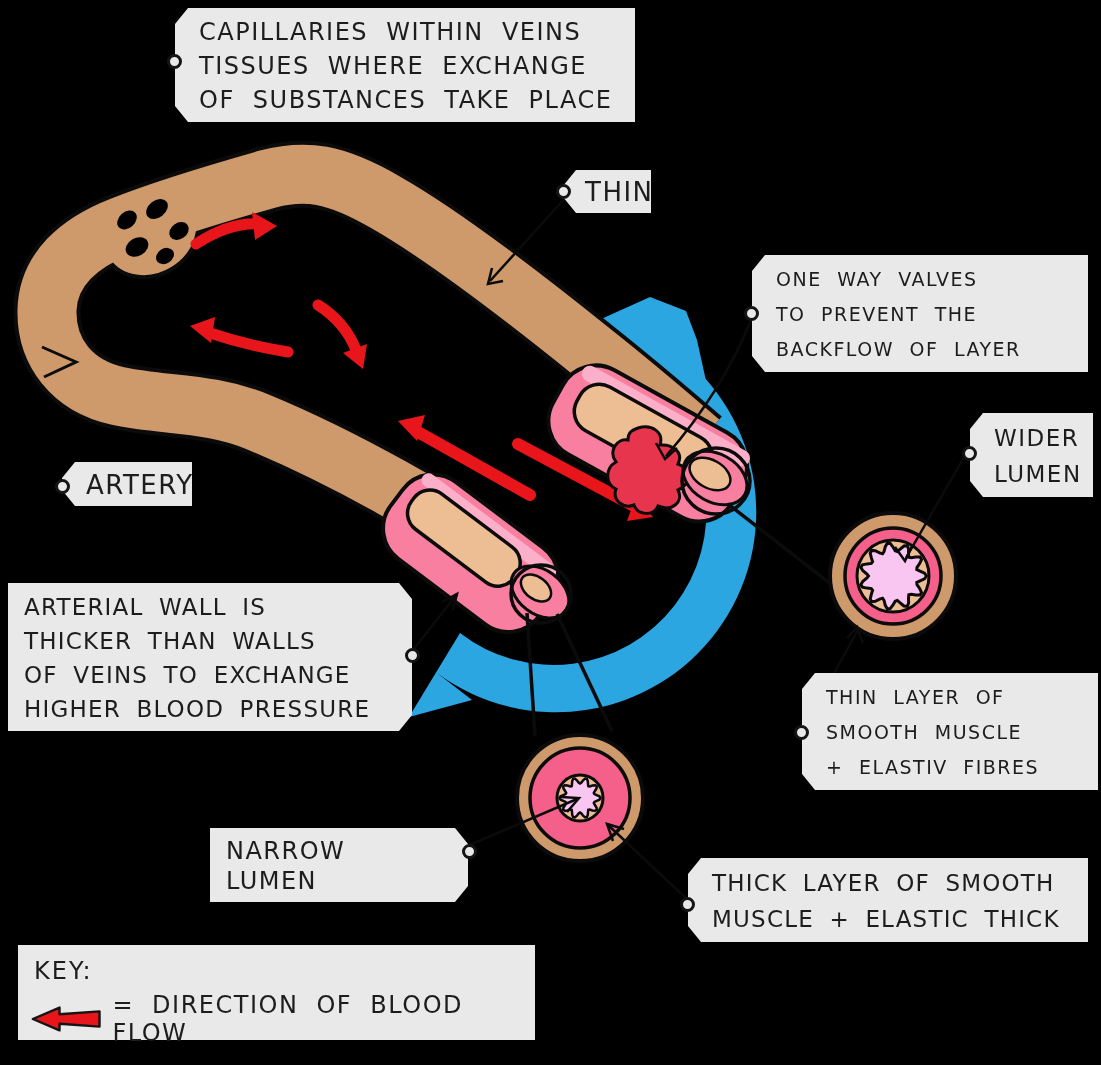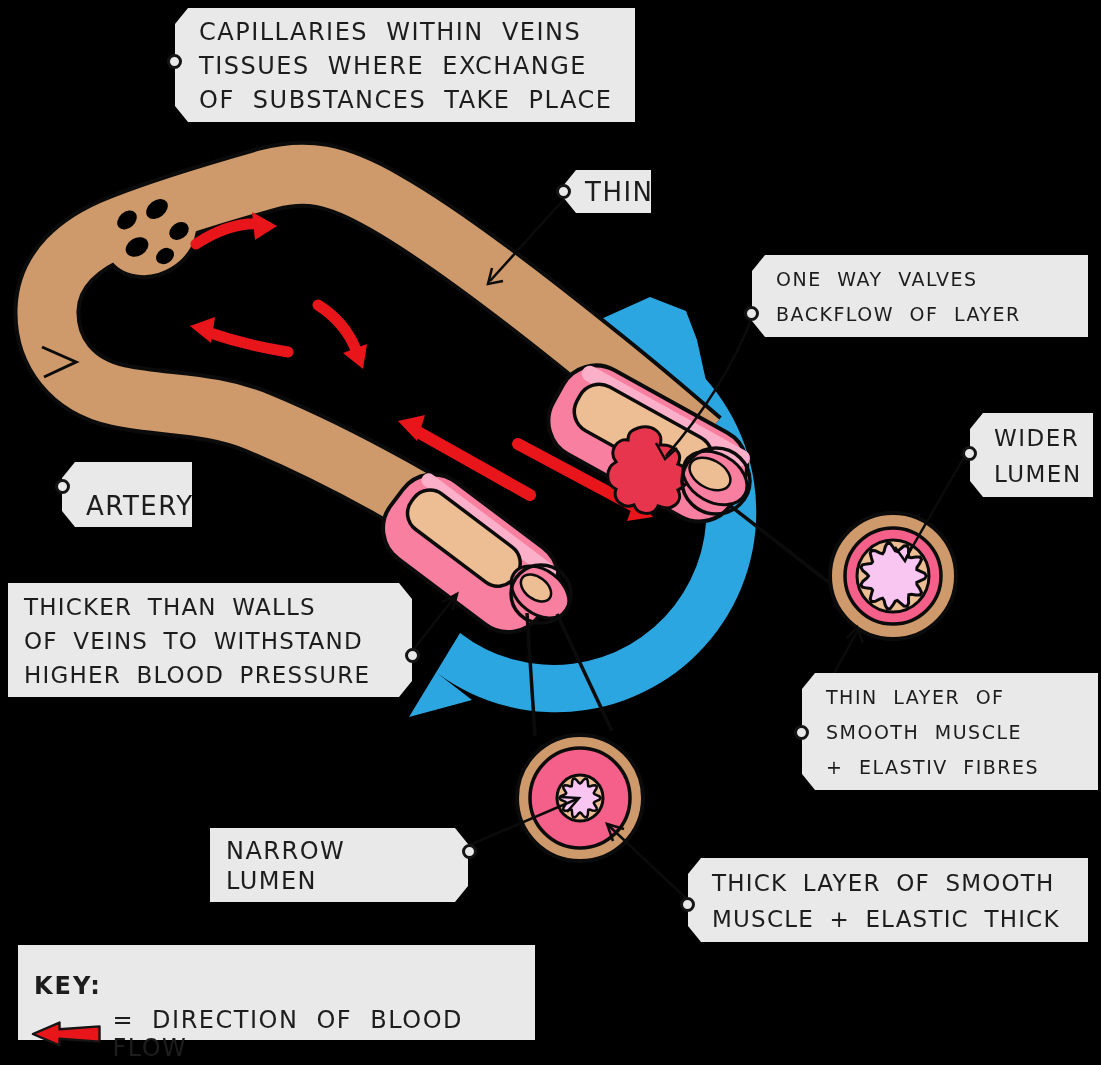--- a/index.html
+++ b/index.html
@@ -24,21 +24,21 @@
   }
   .lines{position:relative;padding:7px 12px 5px 24px;}
   .lines.right-pad{padding:7px 24px 5px 14px;}
   .l-cap{font-size:24px;line-height:34px;letter-spacing:1.5px;word-spacing:9px;}
   .l-3{font-size:19px;line-height:35px;letter-spacing:1.5px;word-spacing:8px;}
   .l-4{font-size:23px;line-height:34px;letter-spacing:1.2px;word-spacing:7px;}
   .l-2{font-size:23px;line-height:36px;letter-spacing:1.5px;word-spacing:8px;}
   .l-1{font-size:26px;line-height:30px;letter-spacing:1.5px;word-spacing:8px;}
   .l-1s{font-size:24px;line-height:30px;letter-spacing:1.5px;word-spacing:9px;}
   .keybox{background:var(--labelGray,#e9e9e9);}
-  .keybox .ktitle{font-size:24px;letter-spacing:2px;padding:27px 0 2px 16px;display:block;font-weight:bold;}
+  .keybox .ktitle{font-size:24px;letter-spacing:2px;padding:12px 0 2px 16px;display:block;}
   .keyrow{display:flex;align-items:center;gap:10px;padding:4px 0 10px 12px;}
   .keyrow .ktext{font-size:24px;letter-spacing:1.5px;word-spacing:9px;}
 </style>
 </head>
 <body>
 
 <div id="stage">
 
 <svg class="diagram" width="1101" height="1065" viewBox="0 0 1101 1065">
 
@@ -161,47 +161,49 @@
   <div class="lines l-1" style="padding:7px 8px 6px 22px;">
     <span class="txt">THIN</span>
   </div>
 </div>
 
 <div class="label" style="left:752px;top:255px;width:336px;">
   <div class="tagbg cut-left"></div>
   <span class="hole" style="left:-8px;top:51px;"></span>
   <div class="lines l-3">
     <span class="txt">ONE WAY VALVES</span>
+    <span class="txt">TO PREVENT THE</span>
     <span class="txt">BACKFLOW OF LAYER</span>
   </div>
 </div>
 
 <div class="label" style="left:970px;top:413px;width:123px;">
   <div class="tagbg cut-left"></div>
   <span class="hole" style="left:-8px;top:33px;"></span>
   <div class="lines l-2">
     <span class="txt">WIDER</span>
     <span class="txt">LUMEN</span>
   </div>
 </div>
 
 <div class="label" style="left:62px;top:462px;width:130px;">
   <div class="tagbg cut-left"></div>
   <span class="hole" style="left:-7px;top:17px;"></span>
-  <div class="lines l-1" style="padding:8px 8px 6px 24px;margin-top:21px;">
+  <div class="lines l-1" style="padding:8px 8px 6px 24px;">
     <span class="txt">ARTERY</span>
   </div>
 </div>
 
 <div class="label" style="left:8px;top:583px;width:404px;">
   <div class="tagbg cut-right"></div>
   <span class="hole" style="right:-8px;top:65px;"></span>
   <div class="lines right-pad l-4" style="padding-left:16px;">
+    <span class="txt">ARTERIAL WALL IS</span>
     <span class="txt">THICKER THAN WALLS</span>
-    <span class="txt">OF VEINS TO WITHSTAND</span>
+    <span class="txt">OF VEINS TO EXCHANGE</span>
     <span class="txt">HIGHER BLOOD PRESSURE</span>
   </div>
 </div>
 
 <div class="label" style="left:802px;top:673px;width:296px;">
   <div class="tagbg cut-left"></div>
   <span class="hole" style="left:-8px;top:52px;"></span>
   <div class="lines l-3">
     <span class="txt">THIN LAYER OF</span>
     <span class="txt">SMOOTH MUSCLE</span>

